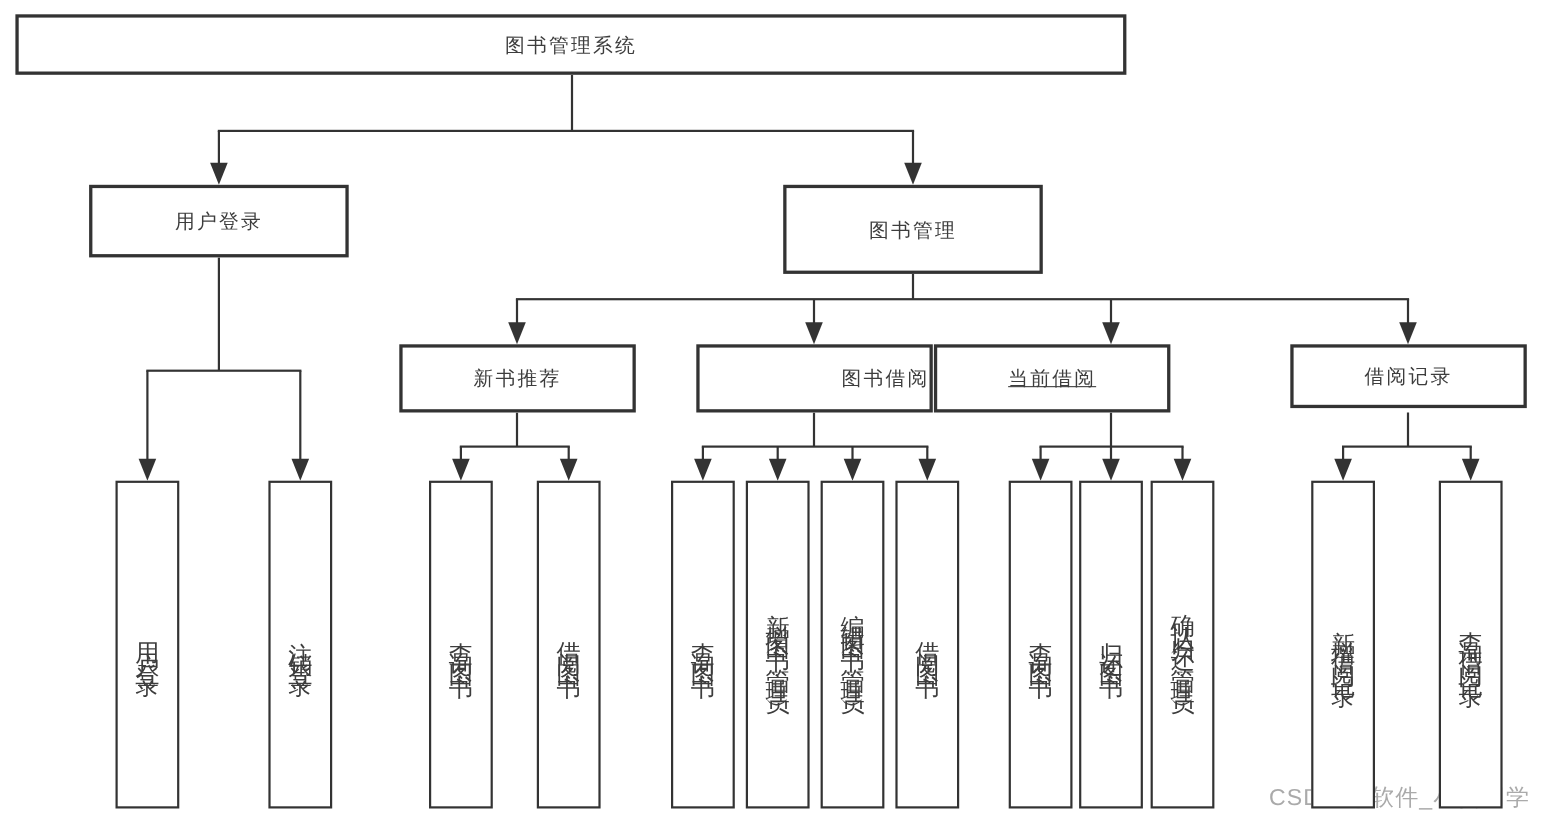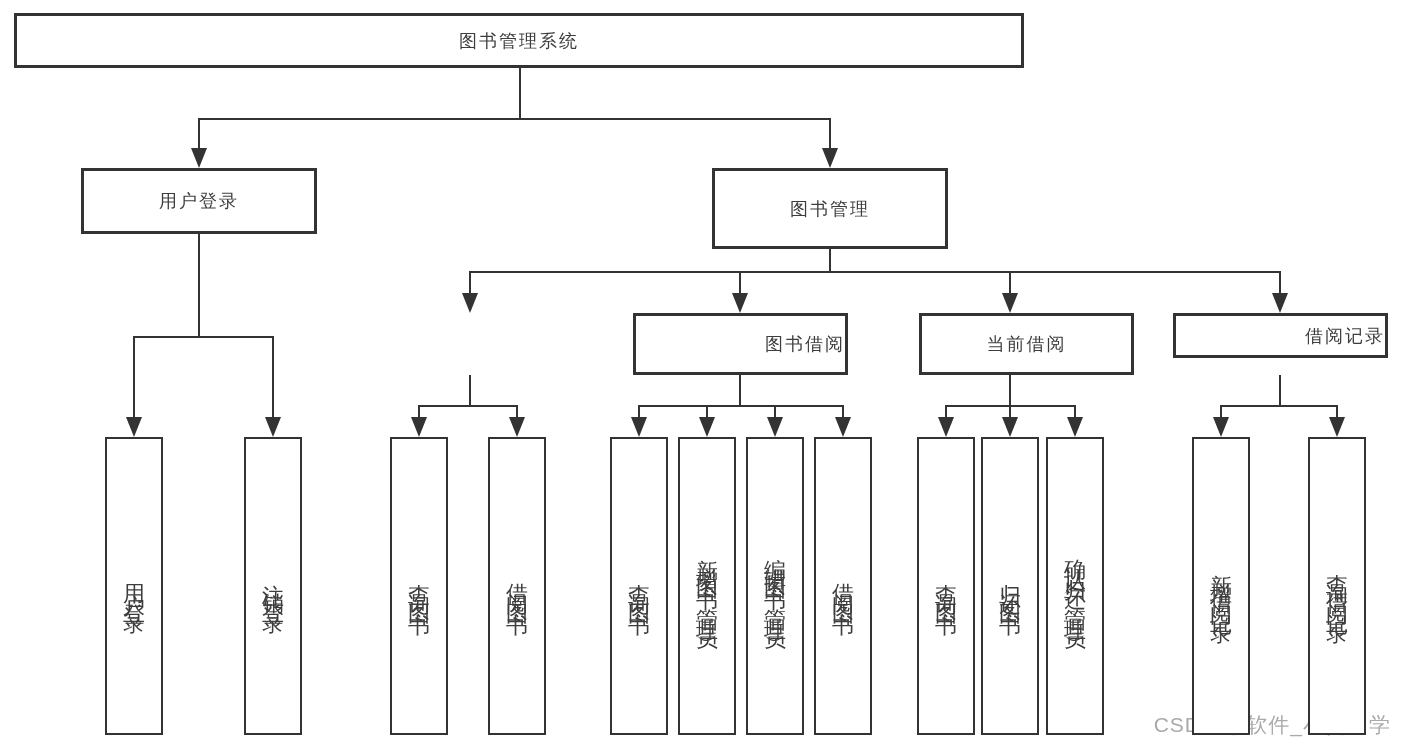--- a/index.html
+++ b/index.html
@@ -115,27 +115,30 @@
     <div class="arrowhead" style="left: 1329px; top: 417px;"></div>
     <div class="node h" style="left: 14px; top: 13px; width: 1010px; height: 55px;">
       <span>图书管理系统</span>
     </div>
     <div class="node h" style="left: 81px; top: 168px; width: 236px; height: 66px;">
       <span>用户登录</span>
     </div>
     <div class="node h" style="left: 712px; top: 168px; width: 236px; height: 81px;">
       <span>图书管理</span>
     </div>
+    <div class="node h" style="left: 363px; top: 313px; width: 215px; height: 62px;">
+      <span>新书推荐</span>
+    </div>
     <div class="node h" style="left: 633px; top: 313px; width: 215px; height: 62px; justify-content: flex-end;">
       <span>图书借阅</span>
     </div>
-    <div class="node h" style="left: 919px; top: 313px; width: 215px; height: 62px;">
+    <div class="node h" style="left: 849px; top: 313px; width: 215px; height: 62px; text-decoration: underline;">
       <span>当前借阅</span>
     </div>
-    <div class="node h" style="left: 1173px; top: 313px; width: 215px; height: 45px; justify-content: flex-end;">
+    <div class="node h" style="left: 1173px; top: 313px; width: 215px; height: 58px;">
       <span>借阅记录</span>
     </div>
     <div class="node v" style="left: 105px; top: 437px; width: 58px; height: 298px;">
       <span>用户登录</span>
     </div>
     <div class="node v" style="left: 244px; top: 437px; width: 58px; height: 298px;">
       <span>注销登录</span>
     </div>
     <div class="node v" style="left: 390px; top: 437px; width: 58px; height: 298px;">
       <span>查询图书</span>

